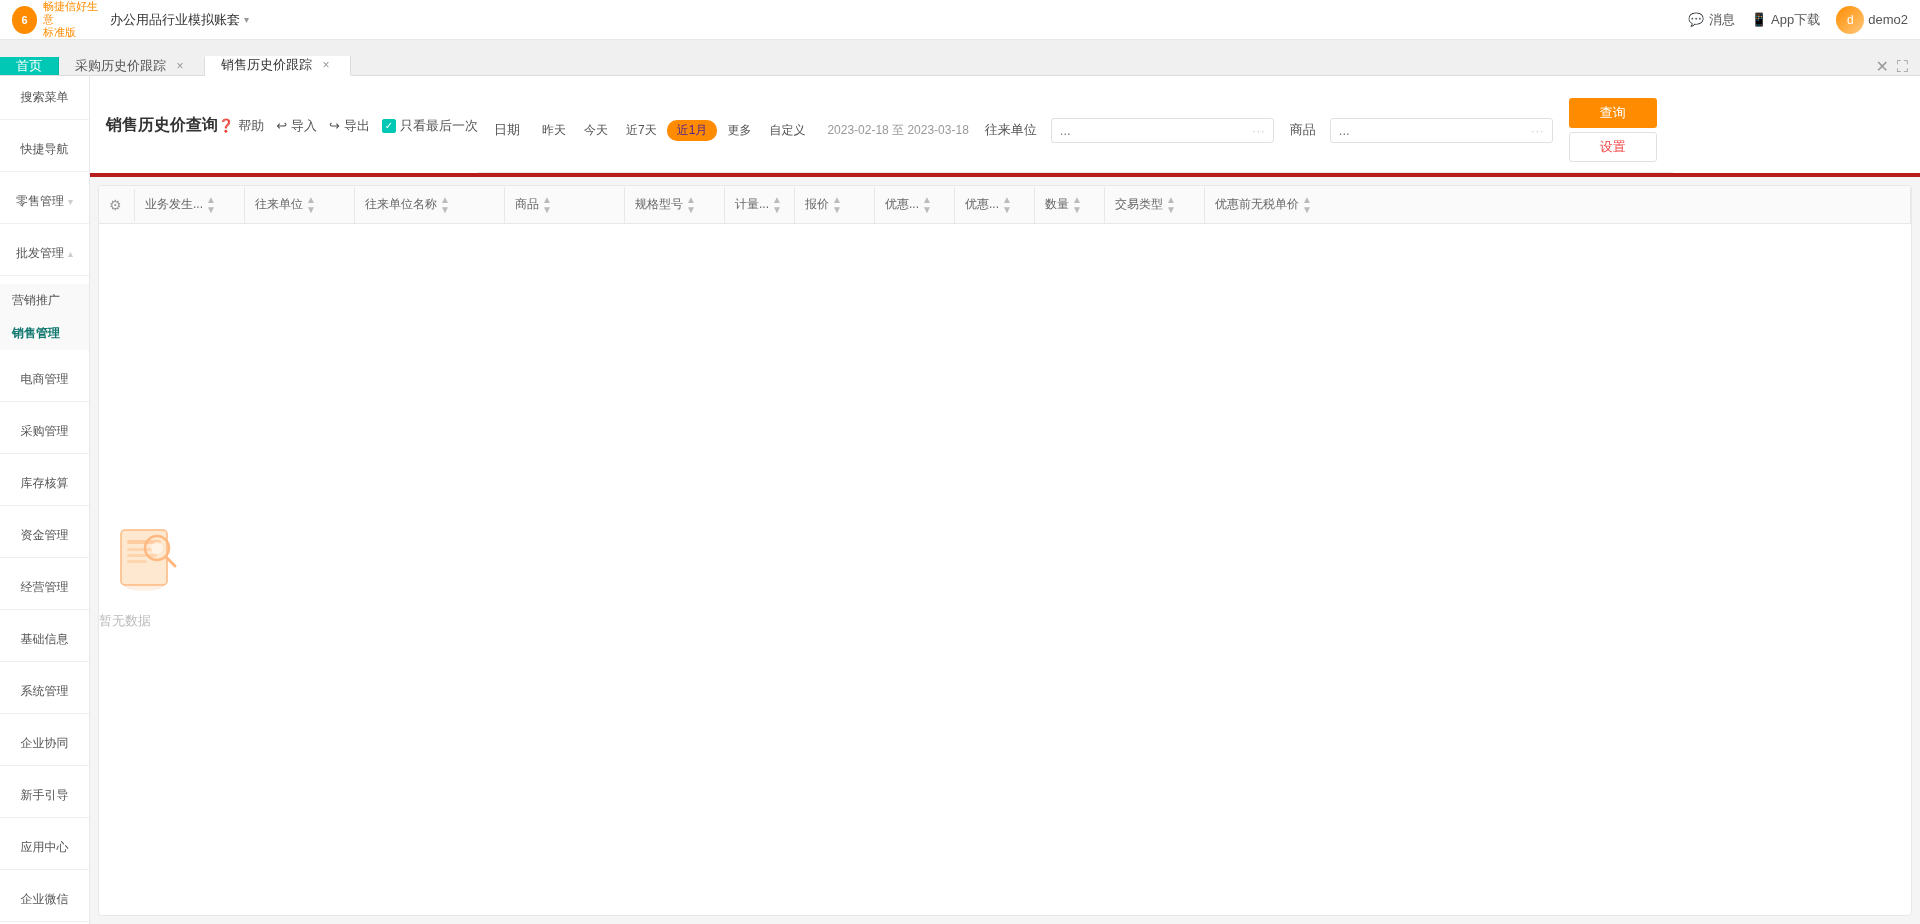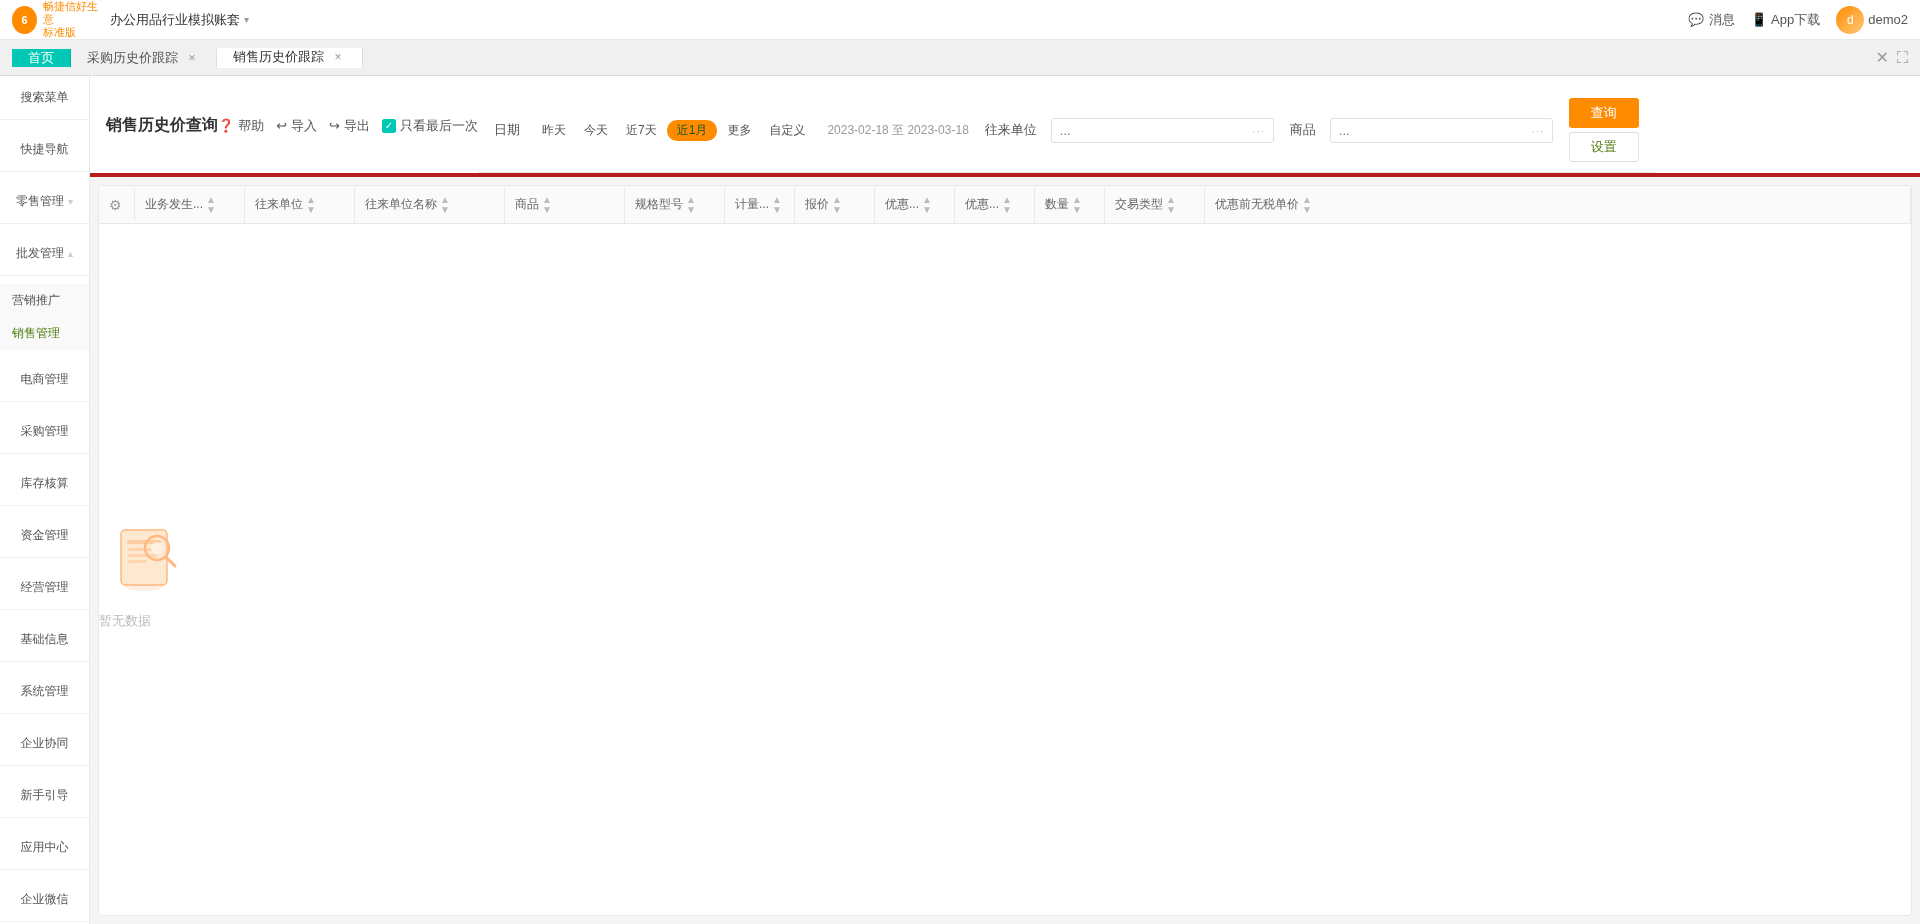--- a/index.html
+++ b/index.html
@@ -49,23 +49,22 @@
       background: linear-gradient(135deg, #ff8c00, #ffc87a);
       display: flex; align-items: center; justify-content: center;
       color: #fff; font-size: 12px;
     }
 
     
     .tabbar {
       height: 36px;
       background: #f0f0f0;
       display: flex;
-      align-items: center;
+      align-items: flex-end;
       border-bottom: 1px solid #ddd;
-      padding-left: 12px;
     }
     .tab {
       display: flex; align-items: center; gap: 6px;
       padding: 0 16px;
       cursor: pointer;
       font-size: 13px;
       color: #555;
       border-right: 1px solid #ddd;
       white-space: nowrap;
     }
@@ -131,21 +130,21 @@
       display: flex; flex-direction: column; align-items: flex-start;
       width: 100%;
       background: #f9f9f9;
     }
     .sidebar-sub-item {
       padding: 8px 12px;
       font-size: 12px; color: #555;
       cursor: pointer; width: 100%;
       white-space: nowrap;
     }
-    .sidebar-sub-item.active { color: #4d7c0f; font-weight: normal; }
+    .sidebar-sub-item.active { color: #0f766e; font-weight: bold; }
 
     
     .main {
       flex: 1;
       display: flex;
       flex-direction: column;
       background: #f5f5f5;
       overflow: hidden;
     }
 
@@ -194,21 +193,21 @@
     }
     .filter-label { font-size: 13px; color: #555; white-space: nowrap; }
     .date-btns {
       display: flex; align-items: center; gap: 2px;
     }
     .date-btn {
       padding: 2px 8px; font-size: 12px; color: #555; cursor: pointer;
       border-radius: 3px;
     }
     .date-btn.active {
-      background: #ff8c00; color: #14532d; border-radius: 10px;
+      background: #ff8c00; color: #4c1d95; border-radius: 10px;
       padding: 2px 10px;
     }
     .date-range-text { font-size: 12px; color: #999; }
     .filter-input-wrap {
       display: flex; align-items: center;
       border: 1px solid #e0e0e0; border-radius: 3px;
       background: #fff; overflow: hidden; min-width: 200px;
     }
     .filter-input {
       border: none; outline: none; padding: 4px 8px; font-size: 13px;
@@ -216,22 +215,22 @@
     }
     .filter-input-suffix {
       padding: 0 8px; color: #ccc; font-size: 13px; cursor: pointer;
     }
     .btn-query {
       background: #ff8c00; color: #fff; border: none;
       padding: 6px 18px; border-radius: 3px; font-size: 13px;
       cursor: pointer; white-space: nowrap;
     }
     .btn-settings {
-      background: #fff; color: #4d7c0f; border: 1px solid #e0e0e0;
-      padding: 5px 21px; border-radius: 3px; font-size: 13px;
+      background: #fff; color: #ef4444; border: 1px solid #e0e0e0;
+      padding: 5px 30px; border-radius: 3px; font-size: 13px;
       cursor: pointer;
     }
     .filter-actions {
       display: flex; flex-direction: column; gap: 4px;
       margin-left: auto;
     }
 
     
     .table-wrap {
       flex: 1;

